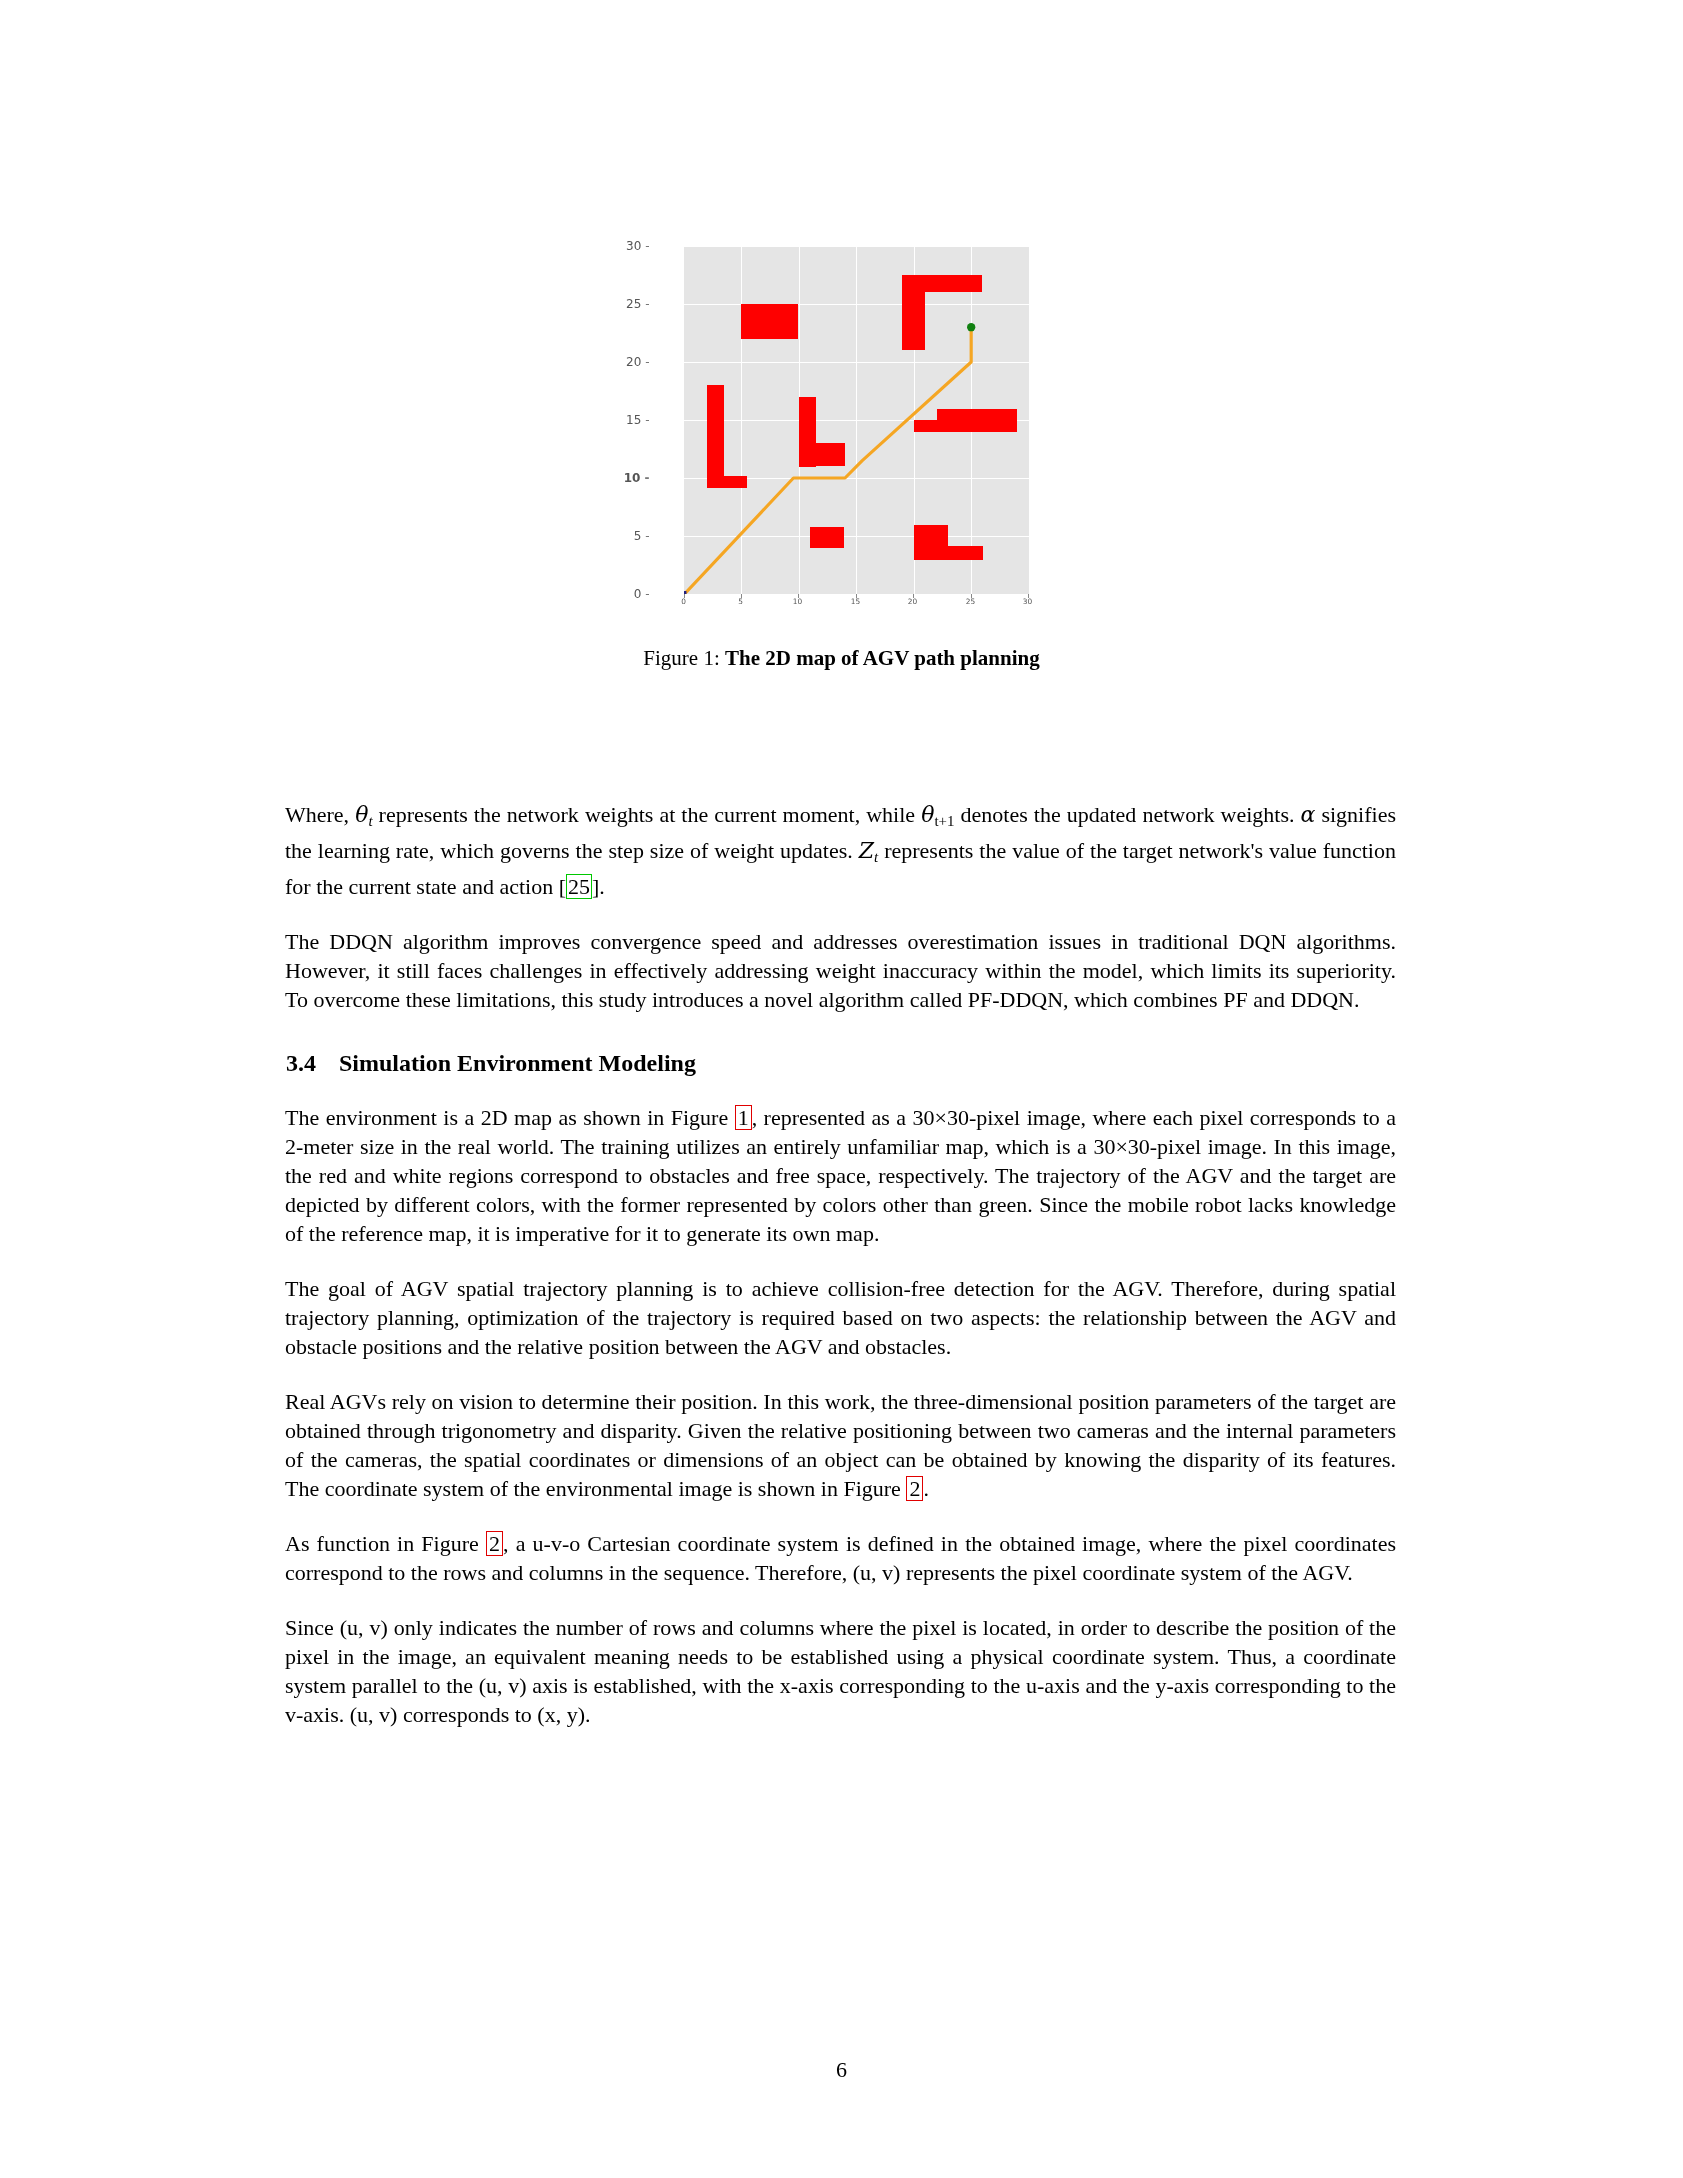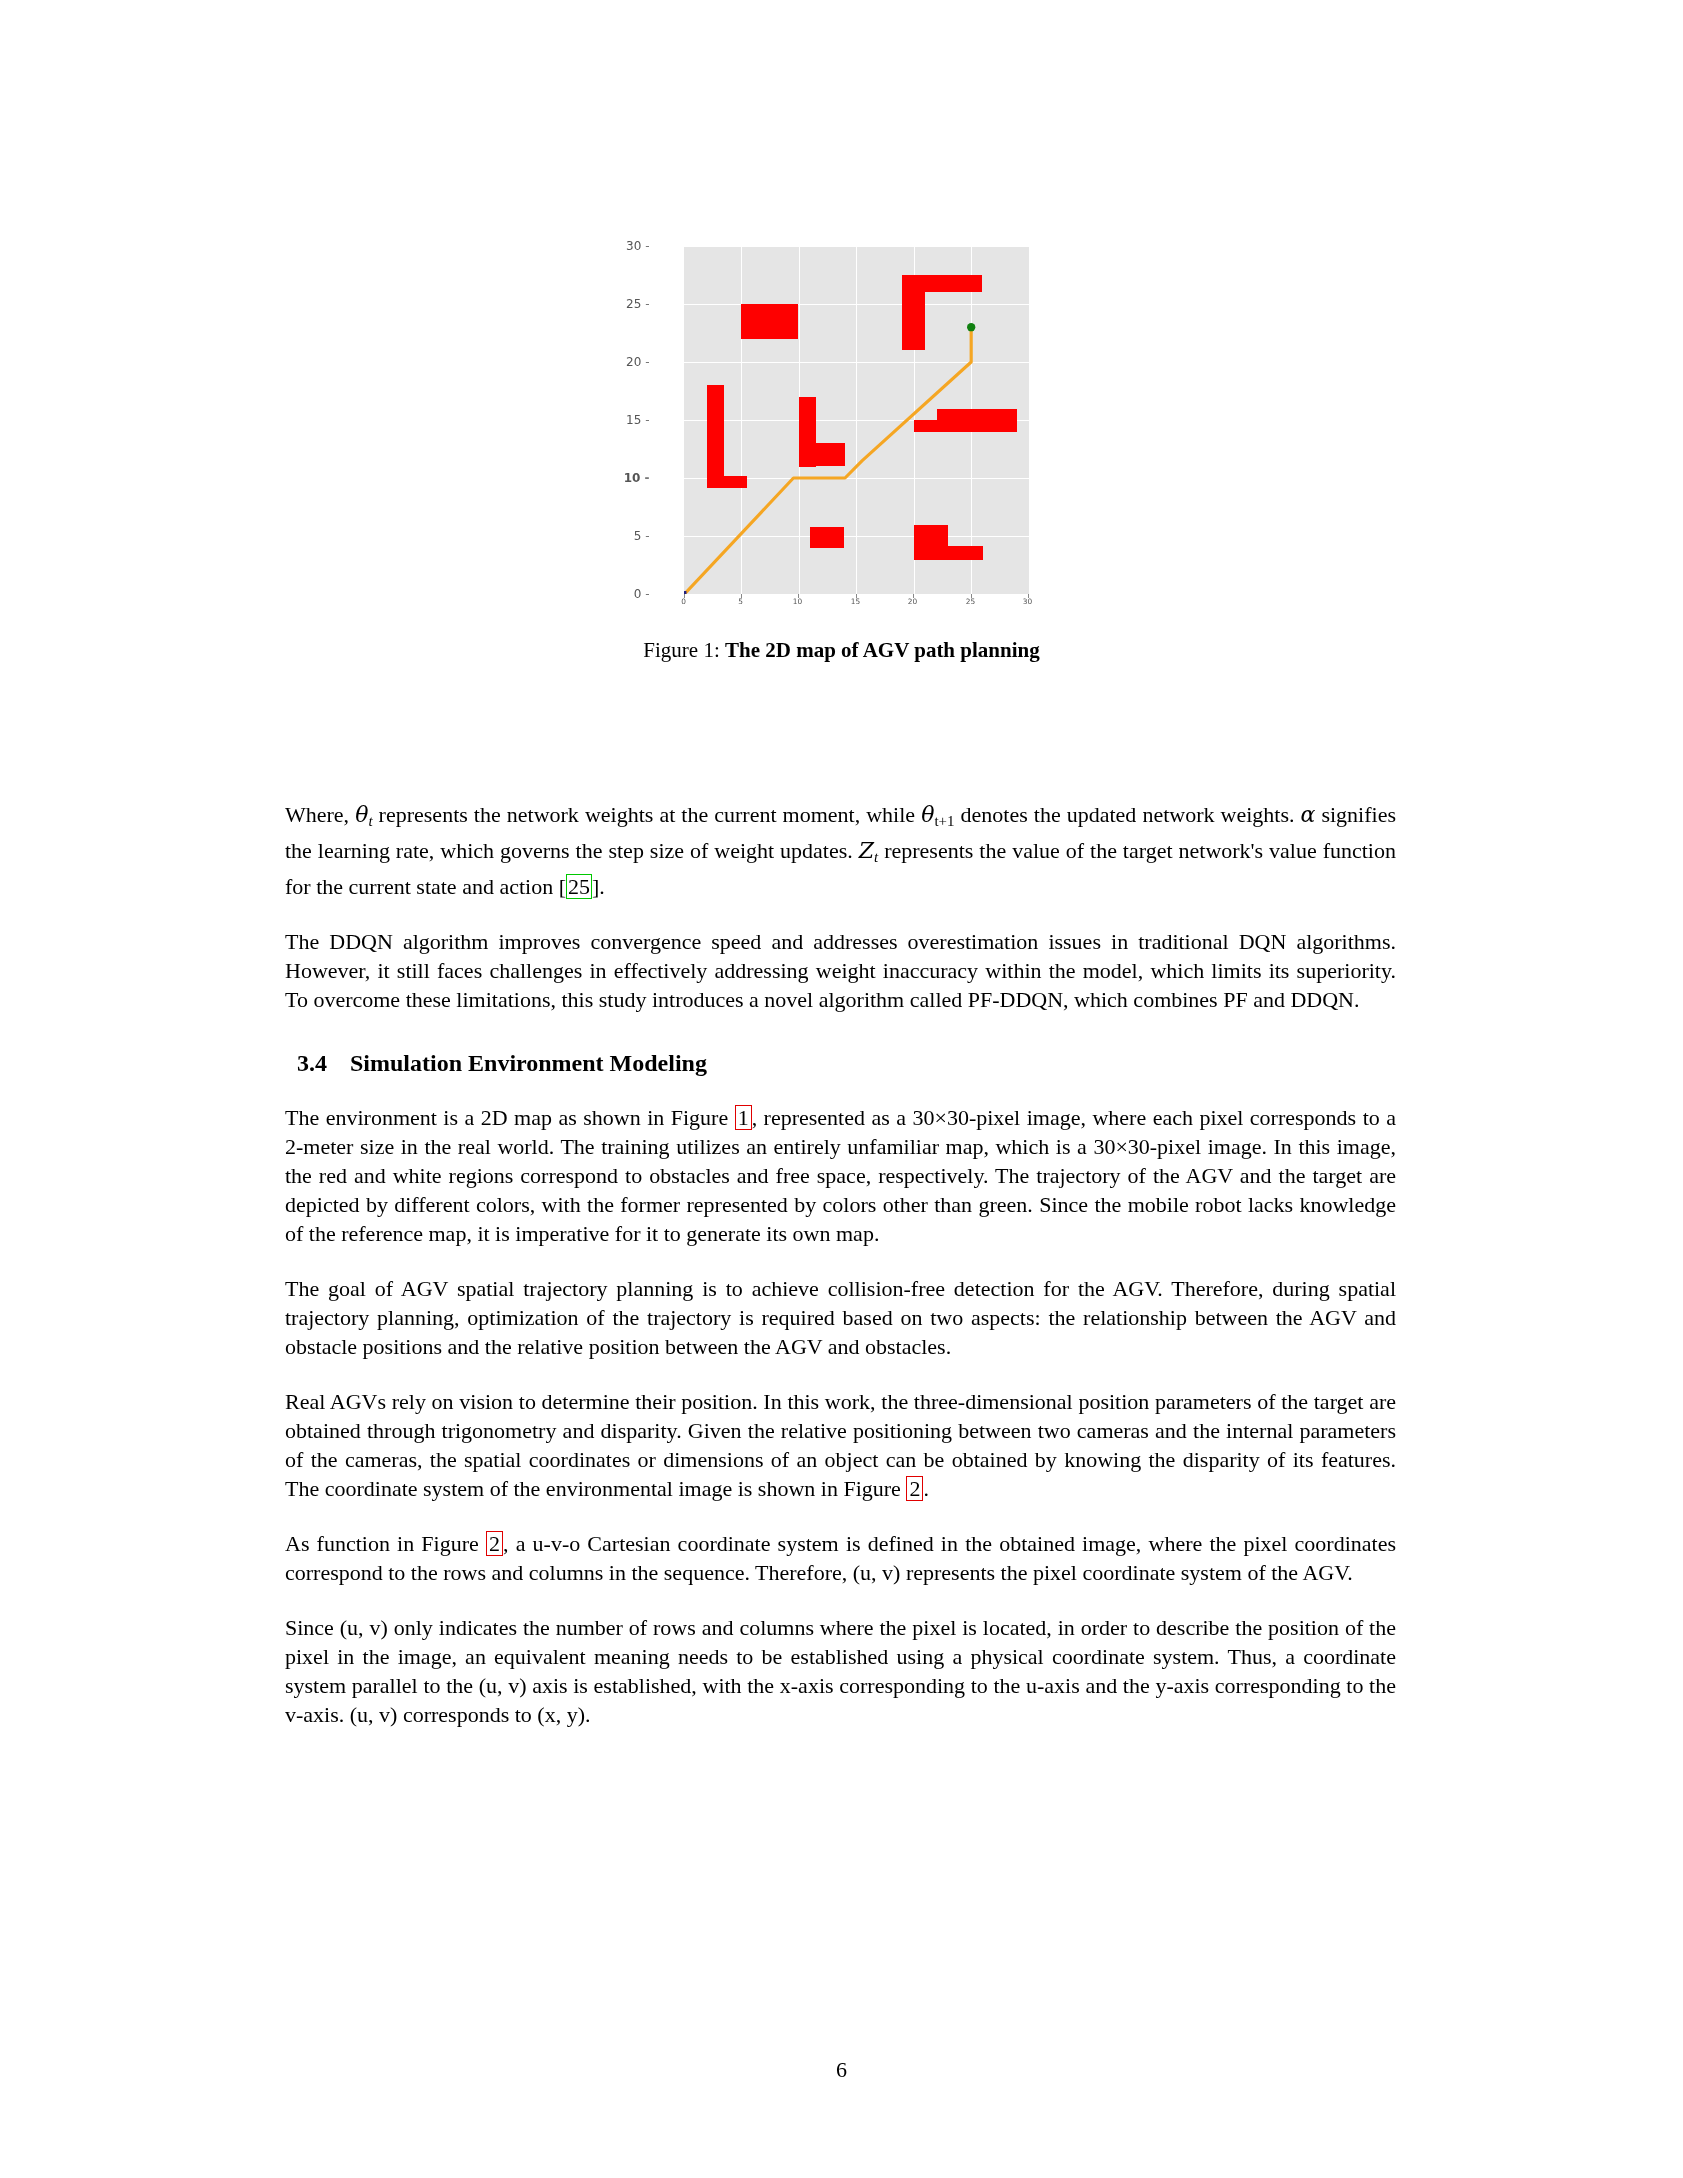--- a/index.html
+++ b/index.html
@@ -37,35 +37,35 @@
   }
   .ytick .dash{color:#777;}
   .xtick{
     position:absolute;top:370px;
     font-family:"DejaVu Sans","Liberation Sans",sans-serif;
     font-size:7.4px;color:#555;transform:translateX(-50%);
     white-space:nowrap;text-align:center;line-height:1.1;
   }
   .tickmark-x{position:absolute;width:1px;height:4px;background:#888;top:366px;}
   .caption{
-    margin-top:4px;font-size:21px;text-align:center;
+    margin-top:12px;font-size:21px;text-align:center;
   }
   .caption b{font-weight:bold;}
 
   
   .body{
     position:absolute;left:285px;top:792px;width:1111px;
   }
   p.para{
     font-size:22px;line-height:29px;text-align:justify;
     margin:8px 0 26px 0;
     hyphens:none;
   }
   h3.section{
-    font-size:24px;font-weight:bold;margin:36px 0 26px 12px;
+    font-size:24px;font-weight:bold;margin:36px 0 26px 1px;
     font-family:"Liberation Serif","DejaVu Serif",serif;
   }
   h3.section .num{display:inline-block;min-width:53px;}
   .mathit{font-family:"DejaVu Serif","Liberation Serif",serif;font-style:italic;}
   .sub{font-size:0.68em;vertical-align:-0.28em;font-style:italic;}
   .subn{font-size:0.68em;vertical-align:-0.28em;font-style:normal;}
   .cite-green{
     border:1.6px solid #00c800;padding:0 1px;
     display:inline-block;line-height:1.05;
   }

